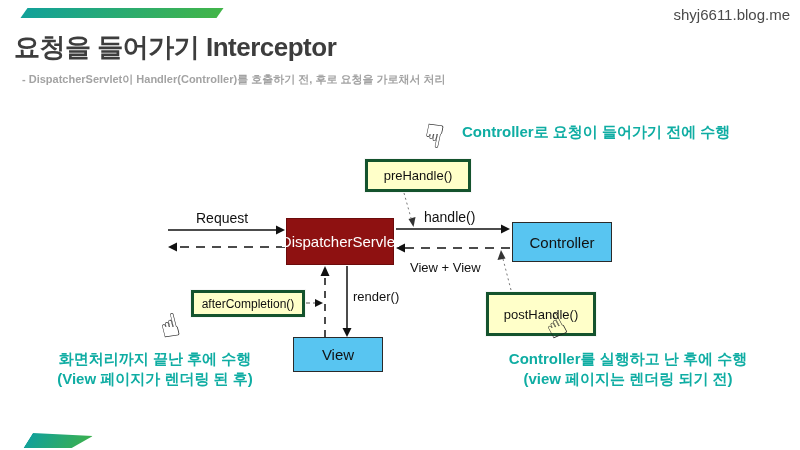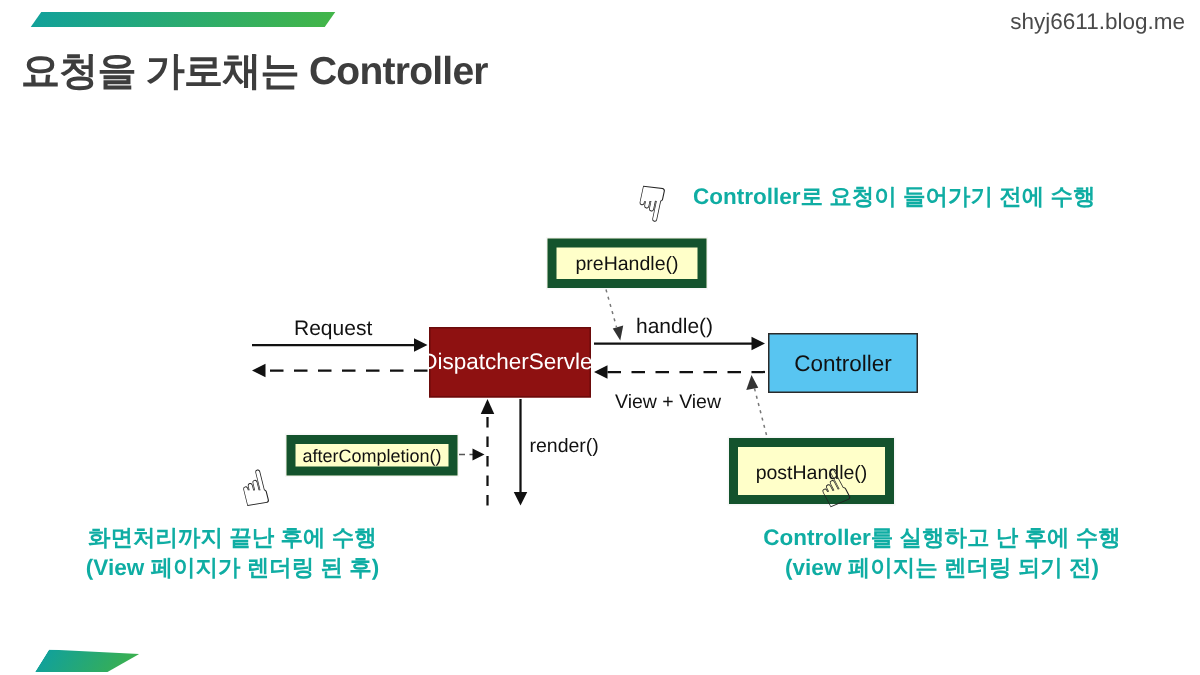--- a/index.html
+++ b/index.html
@@ -17,36 +17,37 @@
     background:linear-gradient(90deg,#12a199,#3bb04e);
     transform:skewX(-32deg);
     clip-path:polygon(0 0,100% 20%,78% 100%,0 100%);
   }
   .blog-url{position:absolute;top:6px;right:10px;font-size:15px;color:#4a4a4a;}
   .title{position:absolute;left:14px;top:30px;margin:0;font-size:26px;font-weight:700;color:#3d3d3d;letter-spacing:-0.5px;}
   .subtitle{position:absolute;left:22px;top:72px;font-size:11px;font-weight:700;color:#a3a3a3;}
   .arrows{position:absolute;left:0;top:0;pointer-events:none;}
   .node{position:absolute;display:flex;align-items:center;justify-content:center;
         box-sizing:border-box;text-align:center;color:#111;}
-  .method{background:#ffffc9;border:6px solid #14532d;font-size:13px;box-shadow:0 0 0 1px rgba(0,0,0,0.03);}
+  .method{background:#ffffc9;border:3px solid #14532d;font-size:13px;box-shadow:0 0 0 1px rgba(0,0,0,0.03);}
   .component{background:#58c5f1;border:1px solid #2a2a2a;font-size:15px;}
   .servlet{background:#8e1111;border:1px solid #6b0b0b;color:#ffffff;font-size:15px;line-height:18px;}
   .lbl{position:absolute;font-size:14px;color:#111;white-space:nowrap;}
   .annotation{position:absolute;color:#0fada3;font-weight:700;font-size:15px;line-height:20px;white-space:nowrap;}
   .annotation.center{text-align:center;}
   .hand{position:absolute;font-size:32px;color:#222;font-family:"DejaVu Sans",sans-serif;line-height:1;}
 </style>
 </head>
 <body>
 
 <div class="slide">
 
   <div class="accent-bar"></div>
   <div class="blog-url">shyj6611.blog.me</div>
-  <h1 class="title">요청을 가로채는 Controller</h1>
+  <h1 class="title">요청을 들어가기 Interceptor</h1>
+  <div class="subtitle">- DispatcherServlet이 Handler(Controller)를 호출하기 전, 후로 요청을 가로채서 처리</div>
 
   <svg class="arrows" width="800" height="450" viewBox="0 0 800 450">
 
     <line x1="168" y1="230" x2="277" y2="230" stroke="#111" stroke-width="1.5"></line>
     <polygon points="276,225.5 276,234.5 285,230" fill="#111"></polygon>
 
     <line x1="285" y1="247" x2="177" y2="247" stroke="#111" stroke-width="1.5" stroke-dasharray="9,7"></line>
     <polygon points="177,242.5 177,251.5 168,247" fill="#111"></polygon>
 
     <line x1="396" y1="229" x2="502" y2="229" stroke="#111" stroke-width="1.5"></line>
@@ -78,20 +79,21 @@
 
   <div class="node method" style="left:365px;top:159px;width:106px;height:33px">preHandle()</div>
 
   <div class="node servlet" style="left:286px;top:218px;width:108px;height:47px;flex-direction:row">
     <span>Dispatcher</span>
     <span>Servlet</span>
   </div>
 
   <div class="node component" style="left:512px;top:222px;width:100px;height:40px">Controller</div>
 
+  <div class="node component" style="left:293px;top:337px;width:90px;height:35px">View</div>
 
   <div class="node method" style="left:191px;top:290px;width:114px;height:27px;font-size:12px">afterCompletion()</div>
 
   <div class="node method" style="left:486px;top:292px;width:110px;height:44px">postHandle()</div>
 
   <div class="hand" style="left:424px;top:120px;transform:rotate(12deg)">☟</div>
   <div class="hand" style="left:160px;top:310px;transform:rotate(-14deg)">☝</div>
   <div class="hand" style="left:546px;top:310px;transform:rotate(-28deg)">☝</div>
 
   <div class="annotation" style="left:462px;top:122px">Controller로 요청이 들어가기 전에 수행</div>

